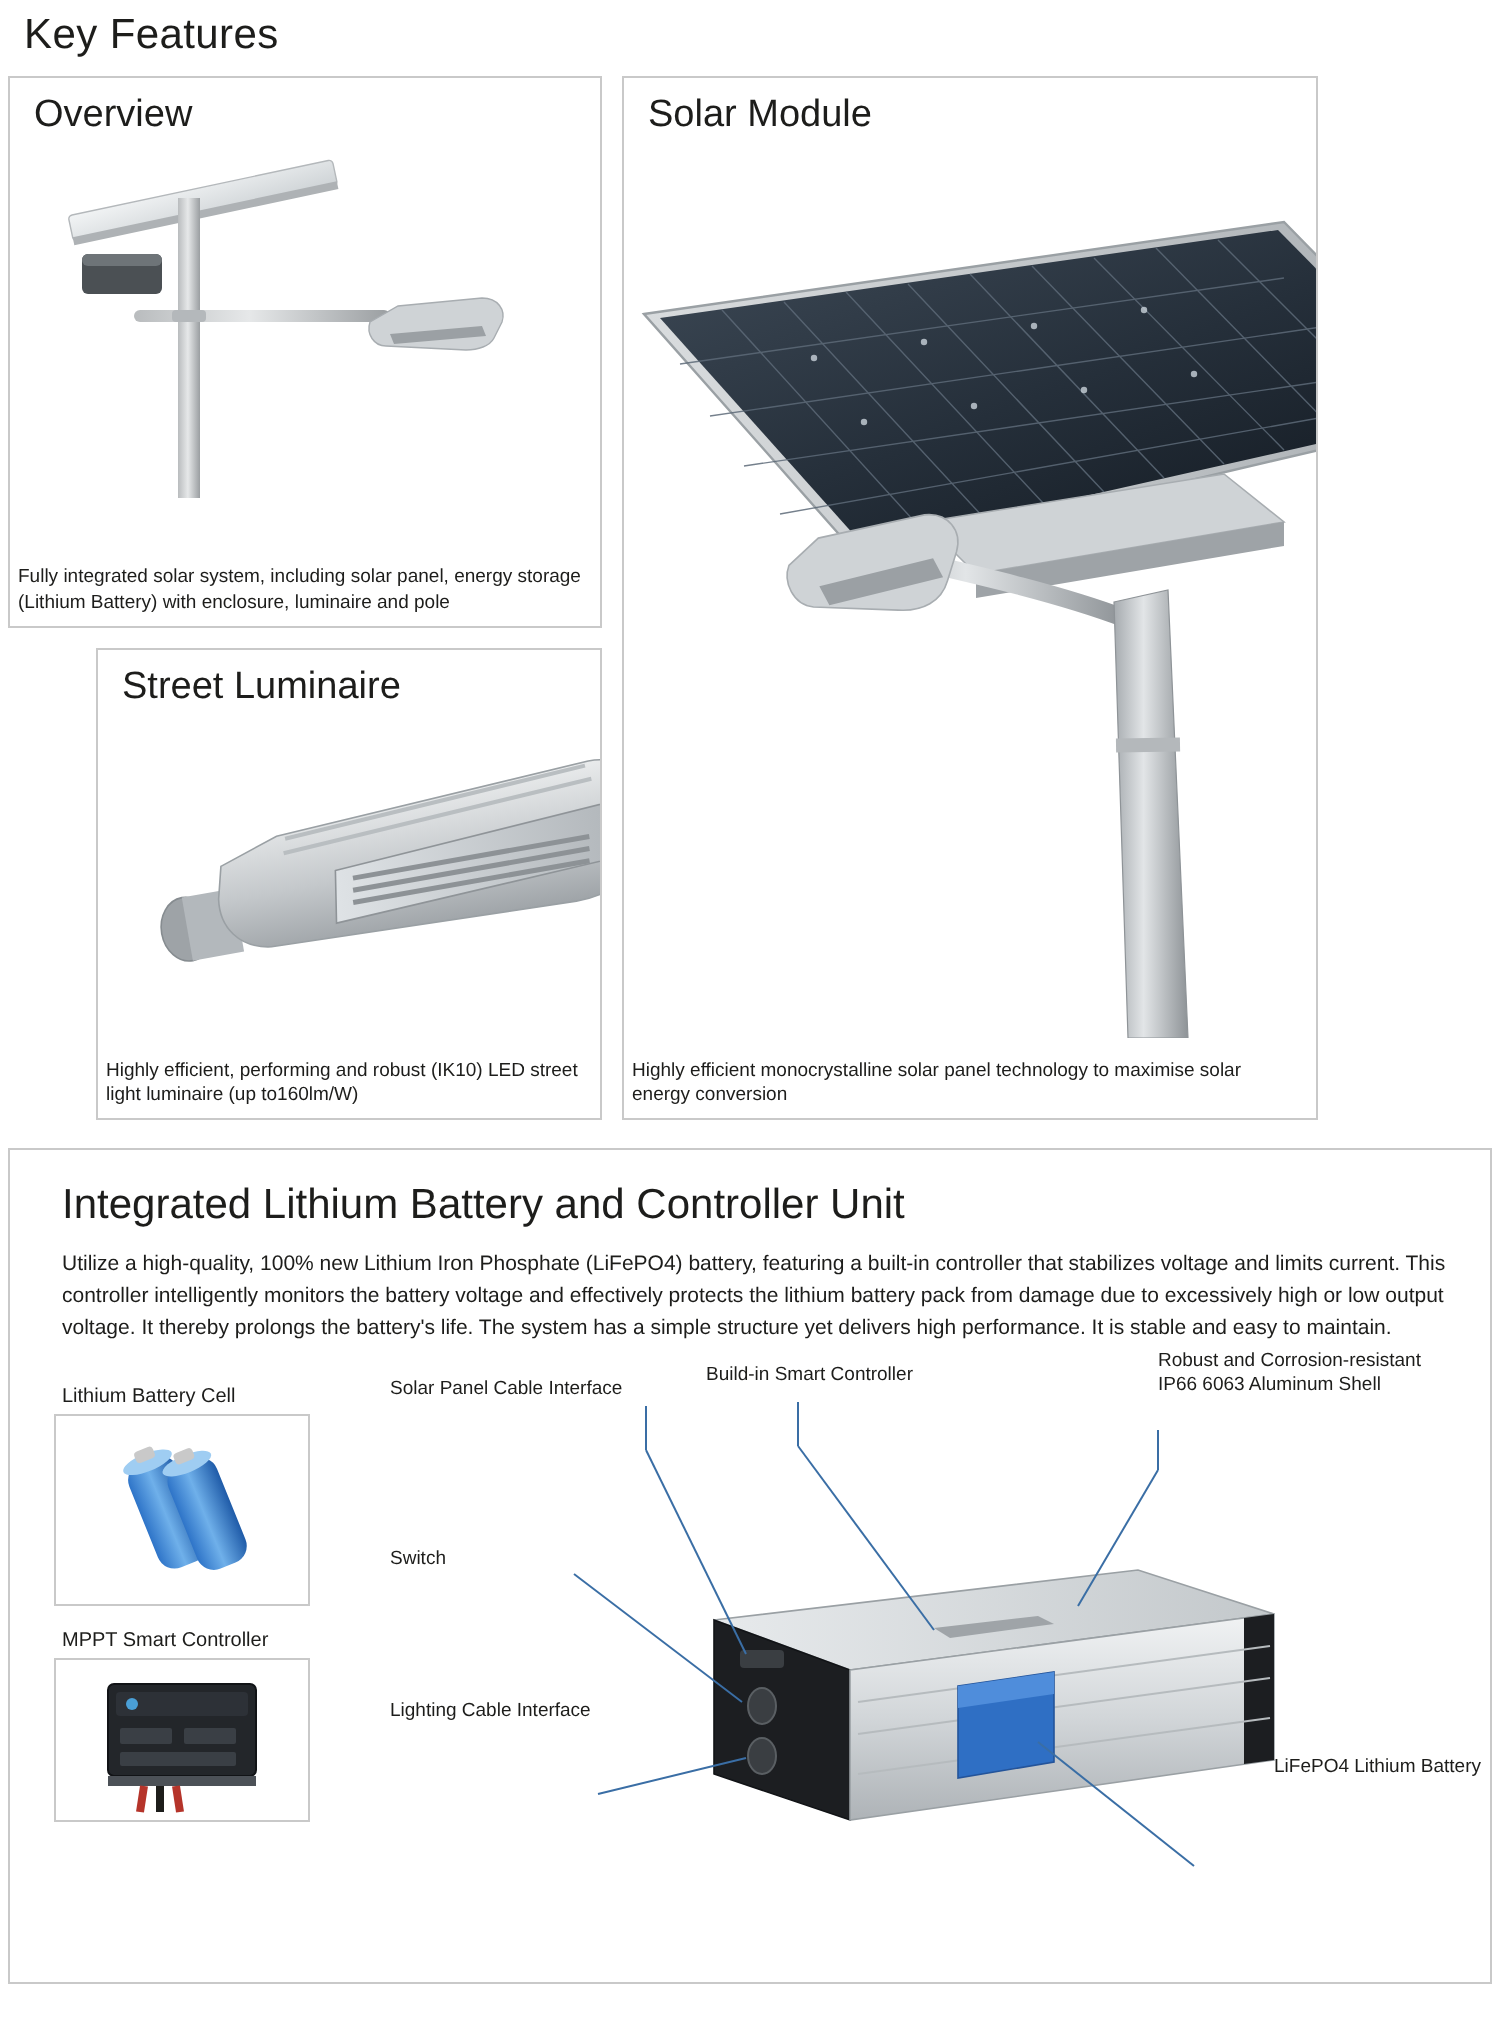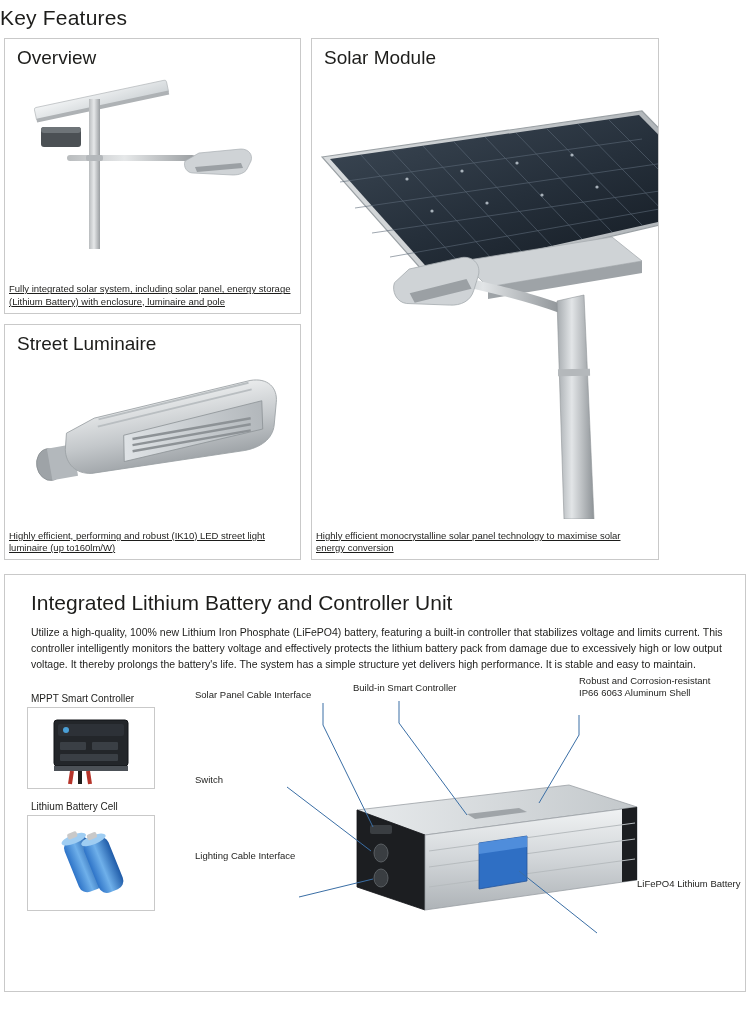--- a/index.html
+++ b/index.html
@@ -9,21 +9,21 @@
     background: #ffffff;
     font-family: "Liberation Sans", sans-serif;
     color: #1d1d1b;
     position: relative;
     overflow: hidden;
   }
   .page-title {
     font-size: 21px;
     font-weight: 400;
     letter-spacing: .2px;
-    padding: 6px 0 8px 0;
+    padding: 6px 0 8px 12px;
     color: #1d1d1b;
   }
 
   
   .features {
     display: flex;
     gap: 10px;
     padding: 0 4px;
     height: 522px;
   }
@@ -46,24 +46,23 @@
   .card-figure {
     flex: 1;
     position: relative;
     overflow: hidden;
   }
   .card-caption {
     font-size: 9.5px;
     line-height: 1.28;
     padding: 0 6px 5px 4px;
     color: #1d1d1b;
-    text-decoration: underline;
   }
   .card-overview { height: 330px; }
-  .card-street { height: 256px; }
+  .card-street { height: 256px; margin-left: 44px; }
   .card-solar { height: 522px; }
 
   
   .battery {
     margin: 14px 4px 0 4px;
     border: 1px solid #c9c9c9;
     height: 418px;
     position: relative;
   }
   .battery h2 {
@@ -258,59 +257,59 @@
     </div>
   </div>
 </div>
 
 <div class="battery">
   <h2>Integrated Lithium Battery and Controller Unit</h2>
   <p>Utilize a high-quality, 100% new Lithium Iron Phosphate (LiFePO4) battery, featuring a built-in controller that stabilizes  voltage and limits current. This controller intelligently monitors the battery voltage and effectively protects the lithium battery pack from damage due to excessively high or low output voltage. It thereby prolongs the battery's life. The system has a simple structure yet delivers high performance. It is stable and easy to maintain.</p>
 
   <div class="sub-cards">
     <div class="sub-card">
+      <div class="sub-card-label">Lithium Battery Cell</div>
+      <div class="sub-card-box cell">
+        <svg width="126" height="94" viewBox="0 0 126 94">
+          <defs>
+            <linearGradient id="battG" x1="0" y1="0" x2="1" y2="0">
+              <stop offset="0" stop-color="#2e74c8"></stop>
+                <stop offset=".45" stop-color="#6fb0ea"></stop>
+                <stop offset="1" stop-color="#1f5ba8"></stop>
+            </linearGradient>
+          </defs>
+          <g transform="rotate(-22 62 50)">
+            <rect x="44" y="18" width="26" height="56" rx="9" fill="url(#battG)"></rect>
+            <ellipse cx="57" cy="19" rx="13" ry="4.5" fill="#9fcdf2"></ellipse>
+            <rect x="52" y="12" width="10" height="6" rx="2" fill="#c9c9c9"></rect>
+          </g>
+          <g transform="rotate(-22 62 50) translate(18,8)">
+            <rect x="44" y="18" width="26" height="56" rx="9" fill="url(#battG)"></rect>
+            <ellipse cx="57" cy="19" rx="13" ry="4.5" fill="#9fcdf2"></ellipse>
+            <rect x="52" y="12" width="10" height="6" rx="2" fill="#c9c9c9"></rect>
+          </g>
+        </svg>
+      </div>
+    </div>
+    <div class="sub-card">
       <div class="sub-card-label">MPPT Smart Controller</div>
       <div class="sub-card-box">
         <svg width="126" height="80" viewBox="0 0 126 80">
           <rect x="26" y="12" width="74" height="46" rx="3" fill="#23262a" stroke="#111316"></rect>
           <rect x="30" y="16" width="66" height="12" rx="2" fill="#2d3137"></rect>
           <circle cx="38" cy="22" r="3" fill="#4a9fd6"></circle>
           <g fill="#3a3f45">
             <rect x="32" y="34" width="26" height="8" rx="1"></rect>
             <rect x="64" y="34" width="26" height="8" rx="1"></rect>
             <rect x="32" y="46" width="58" height="7" rx="1"></rect>
           </g>
           <rect x="26" y="58" width="74" height="5" fill="#4c5157"></rect>
           <path d="M44 63 L42 76" stroke="#b5342a" stroke-width="4"></path>
           <path d="M52 63 L52 76" stroke="#1d1d1b" stroke-width="4"></path>
           <path d="M60 63 L62 76" stroke="#b5342a" stroke-width="4"></path>
-        </svg>
-      </div>
-    </div>
-    <div class="sub-card">
-      <div class="sub-card-label">Lithium Battery Cell</div>
-      <div class="sub-card-box cell">
-        <svg width="126" height="94" viewBox="0 0 126 94">
-          <defs>
-            <linearGradient id="battG" x1="0" y1="0" x2="1" y2="0">
-              <stop offset="0" stop-color="#2e74c8"></stop>
-                <stop offset=".45" stop-color="#6fb0ea"></stop>
-                <stop offset="1" stop-color="#1f5ba8"></stop>
-            </linearGradient>
-          </defs>
-          <g transform="rotate(-22 62 50)">
-            <rect x="44" y="18" width="26" height="56" rx="9" fill="url(#battG)"></rect>
-            <ellipse cx="57" cy="19" rx="13" ry="4.5" fill="#9fcdf2"></ellipse>
-            <rect x="52" y="12" width="10" height="6" rx="2" fill="#c9c9c9"></rect>
-          </g>
-          <g transform="rotate(-22 62 50) translate(18,8)">
-            <rect x="44" y="18" width="26" height="56" rx="9" fill="url(#battG)"></rect>
-            <ellipse cx="57" cy="19" rx="13" ry="4.5" fill="#9fcdf2"></ellipse>
-            <rect x="52" y="12" width="10" height="6" rx="2" fill="#c9c9c9"></rect>
-          </g>
         </svg>
       </div>
     </div>
   </div>
 
   <svg width="560" height="300" viewBox="0 0 560 300" style="position:absolute; left:162px; top:100px;">
     <defs>
       <linearGradient id="shellG" x1="0" y1="0" x2="0" y2="1">
         <stop offset="0" stop-color="#f1f3f4"></stop>
           <stop offset=".5" stop-color="#d2d6d9"></stop>

